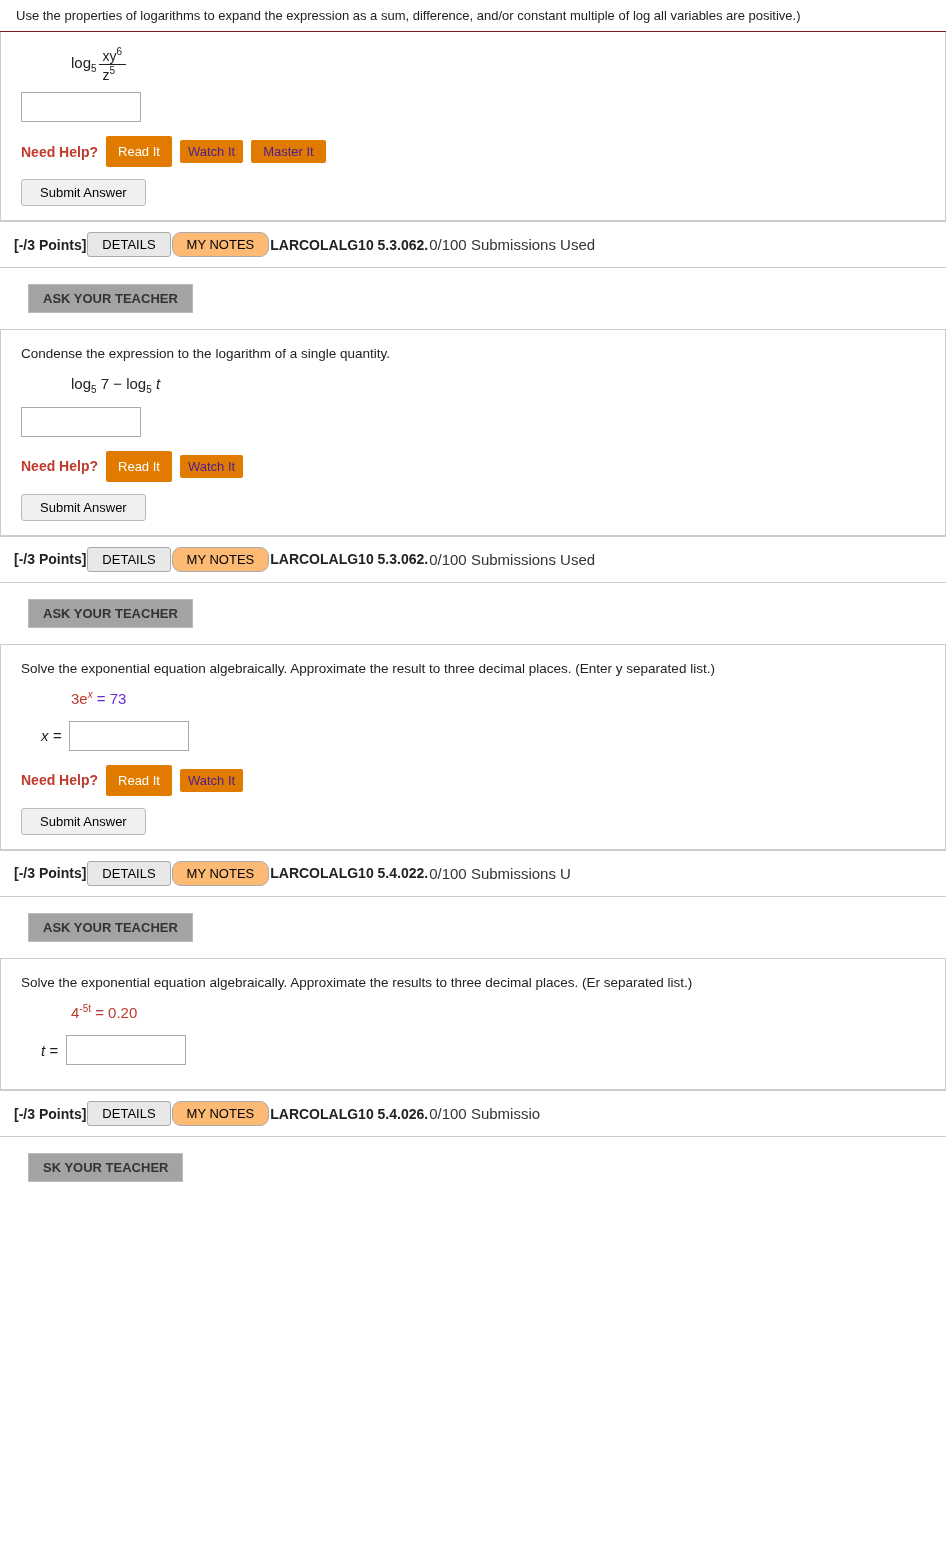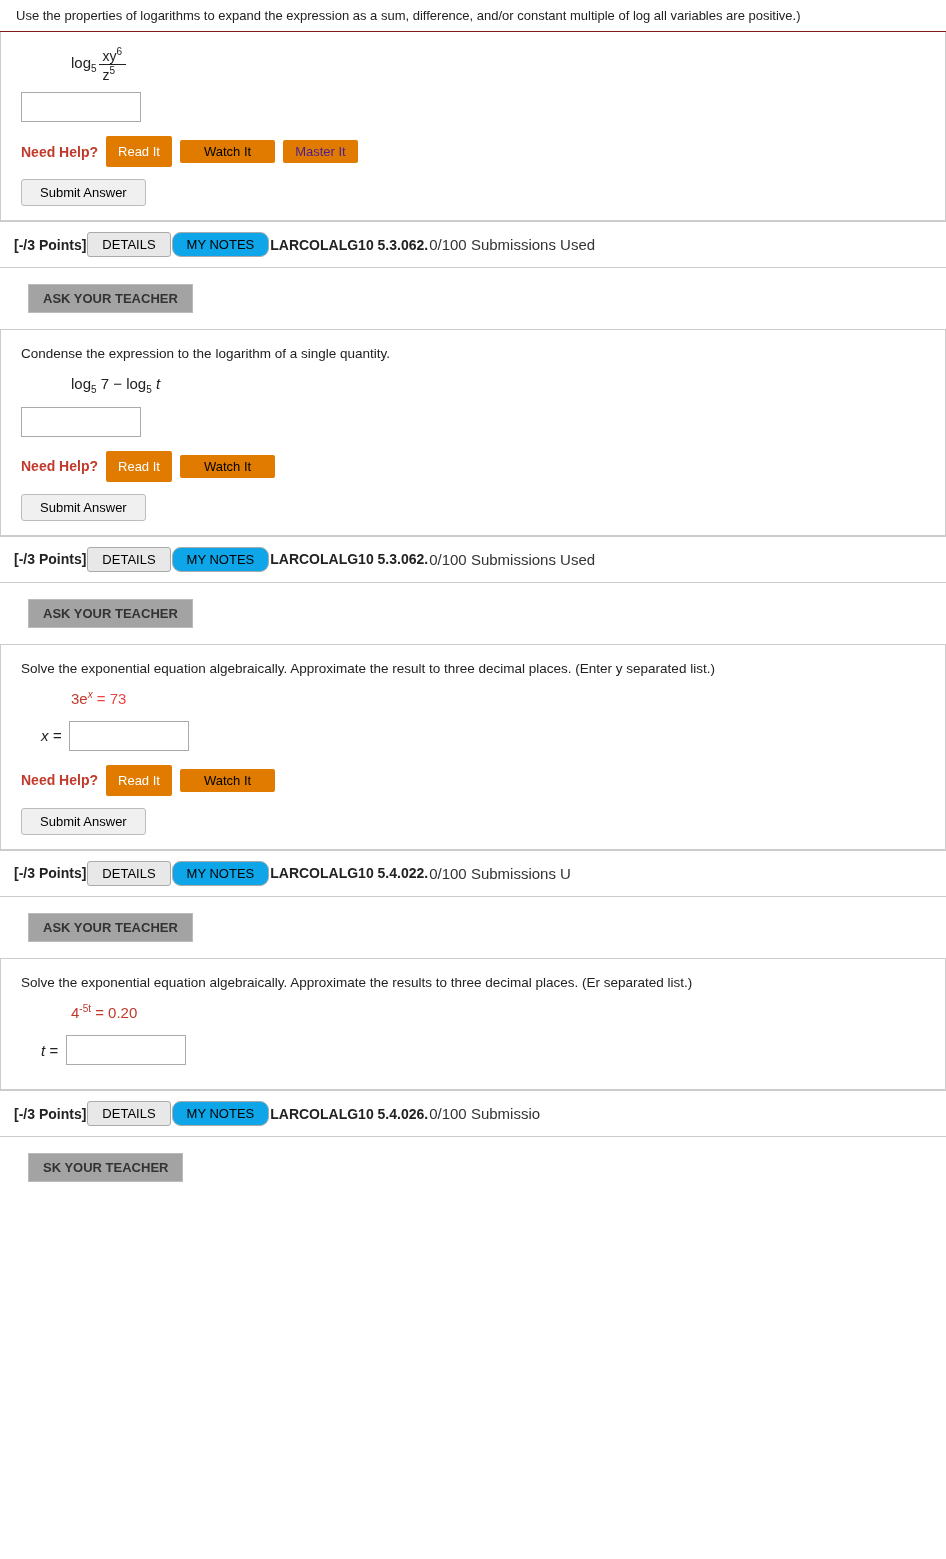--- a/index.html
+++ b/index.html
@@ -29,21 +29,21 @@
     .btn-details {
       background: #e8e8e8;
       border: 1px solid #aaa;
       padding: 4px 14px;
       font-size: 13px;
       cursor: pointer;
       border-radius: 3px;
     }
 
     .btn-my-notes {
-      background: #0ea5e9;
+      background: #fdba74;
       border: 1px solid #aaa;
       padding: 4px 14px;
       font-size: 13px;
       cursor: pointer;
       border-radius: 9px;
     }
 
     .problem-id {
       font-weight: bold;
       font-size: 14px;
@@ -96,23 +96,23 @@
       color: #fff;
       border: none;
       padding: 8px 12px;
       font-size: 13px;
       cursor: pointer;
       border-radius: 2px;
     }
 
     .btn-watch-it {
       background: #e07b00;
-      color: #000000;
+      color: #4c1d95;
       border: none;
-      padding: 4px 24px;
+      padding: 4px 8px;
       font-size: 13px;
       cursor: pointer;
       border-radius: 2px;
     }
 
     .btn-master-it {
       background: #e07b00;
       color: #4c1d95;
       border: none;
       padding: 4px 12px;
@@ -229,21 +229,21 @@
     <span class="ask-teacher">ASK YOUR TEACHER</span>
   </div>
 </div>
 
 <div>
   <div class="inner-box" style="border: 1px solid #ccc; padding: 14px 20px; background: #fff;">
     <div style="font-size: 13.5px; margin-bottom: 10px; line-height: 1.5;">
       <span>Solve the exponential equation algebraically. Approximate the result to three decimal places. (Enter y separated list.)</span>
     </div>
     <div style="margin-left: 50px; margin-bottom: 14px; font-size: 15px;">
-      <span style="color: #c0392b;">3e</span><sup style="color: #c0392b;"><em>x</em></sup><span style="color: #ef4444; margin-top: 36px;"> = 73</span>
+      <span style="color: #c0392b;">3e</span><sup style="color: #c0392b;"><em>x</em></sup><span style="color: #6d28d9; margin-top: 36px;"> = 73</span>
     </div>
     <div class="x-equals" style="margin-left: 20px;">
       <span class="x-equals-label">x =</span>
       <input class="answer-input" type="text" style="margin: 0px;">
     </div>
     <div class="need-help-row" style="margin-top: 14px;">
       <span class="need-help-label">Need Help?</span>
       <button class="btn-read-it">Read It</button>
       <button class="btn-watch-it">Watch It</button>
     </div>

